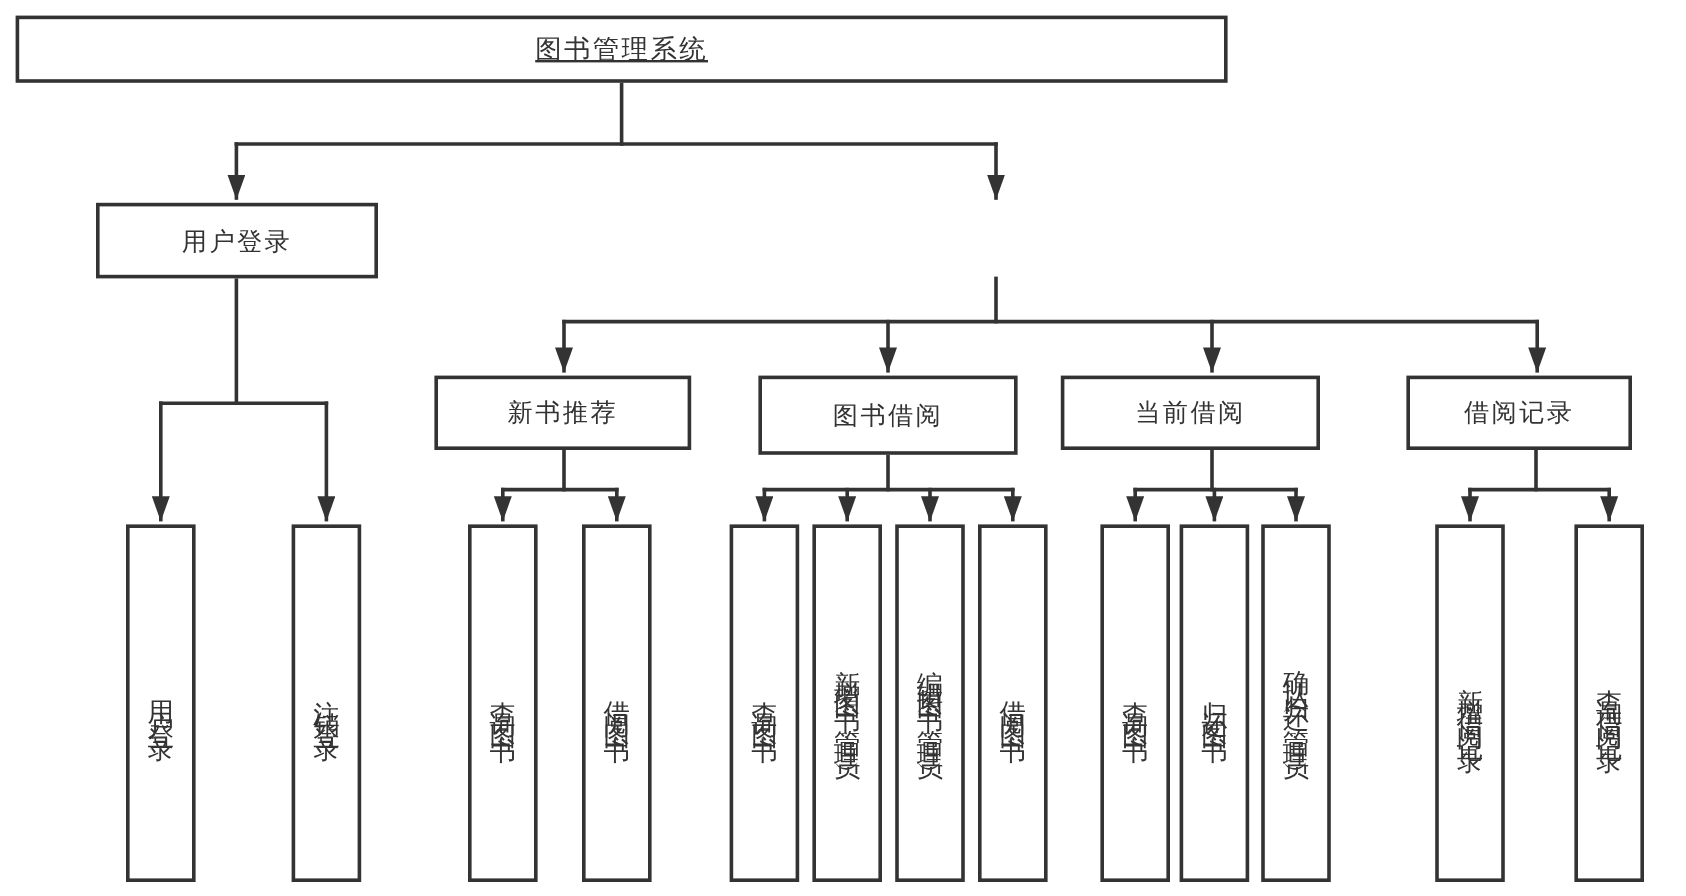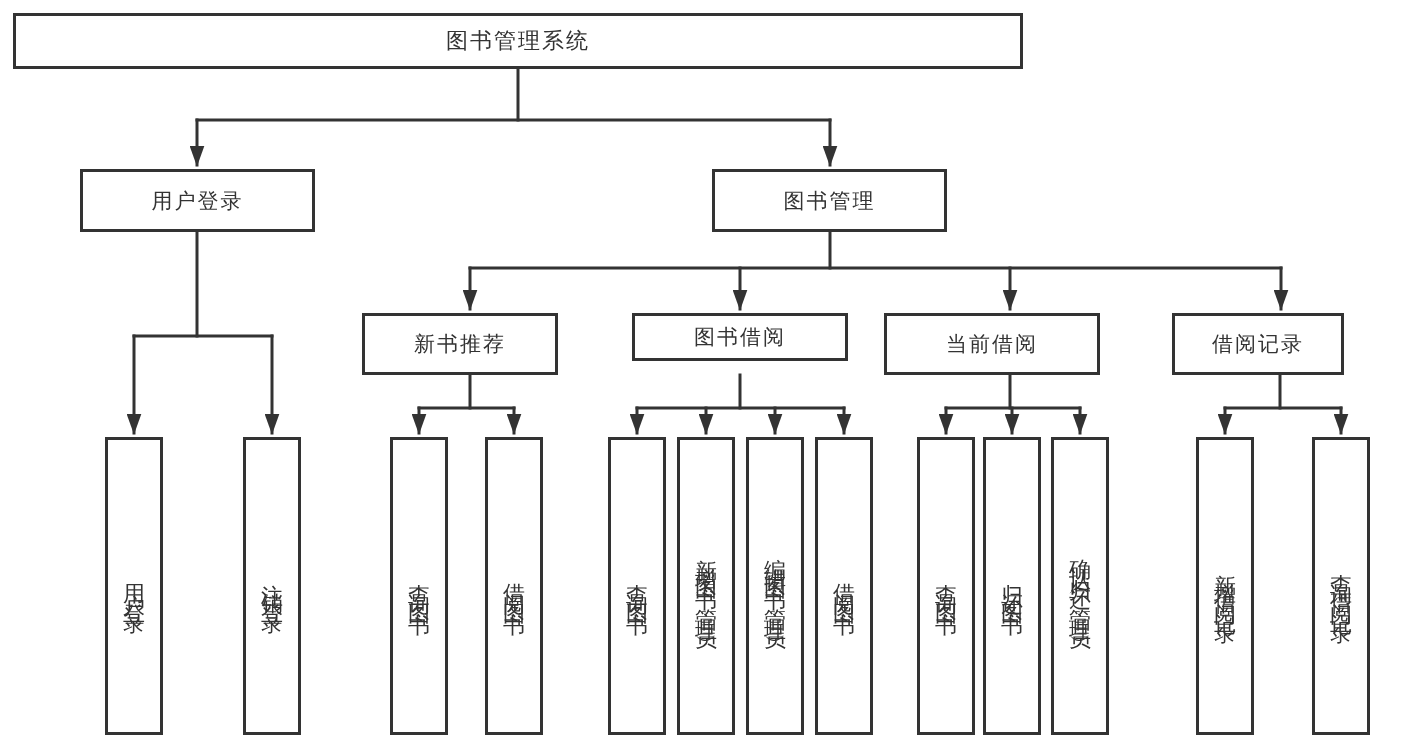--- a/index.html
+++ b/index.html
@@ -32,20 +32,21 @@
     justify-content: center;
     z-index: 1;
     white-space: nowrap;
   }
   .hbox {
     font-size: 21px;
     letter-spacing: 2px;
   }
   .root-box {
     font-size: 22px;
+    text-decoration: underline;
   }
   .vbox {
     writing-mode: vertical-lr;
     text-orientation: mixed;
     font-size: 22px;
     letter-spacing: 10px;
     white-space: normal;
   }
   #watermark {
     position: absolute;
@@ -109,26 +110,25 @@
       <line x1="1280" y1="375" x2="1280" y2="408"></line>
       <line x1="1225" y1="408" x2="1341" y2="408"></line>
       <line x1="1225" y1="408" x2="1225" y2="433" marker-end="url(#arrow)"></line>
       <line x1="1341" y1="408" x2="1341" y2="433" marker-end="url(#arrow)"></line>
     </g>
   </svg>
 
   <div class="node hbox root-box" style="left:13px; top:13px; width:1010px; height:56px;">图书管理系统</div>
 
   <div class="node hbox" style="left:80px; top:169px; width:235px; height:63px;">用户登录</div>
-  <div class="node hbox" style="left:712px; top:169px; width:235px; height:63px;">图书管理</div>
 
-  <div class="node hbox" style="left:362px; top:313px; width:196px; height:62px;font-family:Liberation Mono, monospace;">新书推荐</div>
-  <div class="node hbox" style="left:632px; top:313px; width:216px; height:48px;">图书借阅</div>
+  <div class="node hbox" style="left:362px; top:313px; width:214px; height:62px;font-family:Liberation Mono, monospace;">新书推荐</div>
+  <div class="node hbox" style="left:632px; top:313px; width:216px; height:66px;">图书借阅</div>
   <div class="node hbox" style="left:884px; top:313px; width:216px; height:62px;">当前借阅</div>
-  <div class="node hbox" style="left:1172px; top:313px; width:172px; height:62px;">借阅记录</div>
+  <div class="node hbox" style="left:1172px; top:313px; width:188px; height:62px;">借阅记录</div>
 
   <div class="node vbox" style="left:105px; top:437px; width:58px; height:298px;">用户登录</div>
   <div class="node vbox" style="left:243px; top:437px; width:58px; height:298px;">注销登录</div>
 
   <div class="node vbox" style="left:390px; top:437px; width:58px; height:298px;">查询图书</div>
   <div class="node vbox" style="left:485px; top:437px; width:58px; height:298px;">借阅图书</div>
 
   <div class="node vbox" style="left:608px; top:437px; width:58px; height:298px;">查询图书</div>
   <div class="node vbox" style="left:677px; top:437px; width:58px; height:298px;">新增图书（管理员）</div>
   <div class="node vbox" style="left:746px; top:437px; width:58px; height:298px;">编辑图书（管理员）</div>

